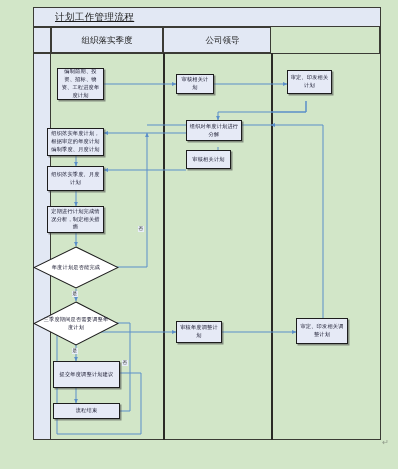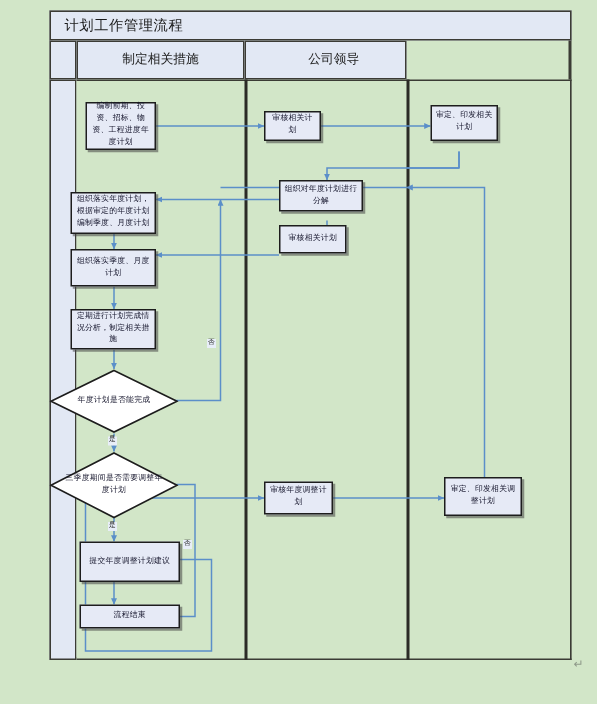--- a/index.html
+++ b/index.html
@@ -25,22 +25,22 @@
   .title-bar{
     position:absolute;
     left:33px;top:7px;
     width:348px;height:20px;
     background:#e2e8f4;
     border:1px solid #3b3b35;
     box-sizing:border-box;
     display:flex;align-items:center;
   }
   .title-bar .t{
-    font-size:9.5px;color:#1a1a1a;padding-left:9px;
-    letter-spacing:0.4px;white-space:nowrap;
+    font-size:9.5px;color:#1a1a1a;padding-left:21px;
+    letter-spacing:0.4px;white-space:nowrap;text-decoration:underline;
   }
 
   
   .hdr{
     position:absolute;
     top:27px;height:26px;
     background:#e2e8f4;
     border:1px solid #3b3b35;
     box-sizing:border-box;
     display:flex;align-items:center;justify-content:center;
@@ -132,21 +132,21 @@
   <div class="frame"></div>
 
   <div class="title-bar">
     <span class="t">计划工作管理流程</span>
   </div>
 
   <div class="hdr hdr-stub">
     <span></span>
   </div>
   <div class="hdr hdr-a">
-    <span>制定相关措施</span>
+    <span>组织落实季度</span>
   </div>
   <div class="hdr hdr-b">
     <span>公司领导</span>
   </div>
 
   <div class="lane-stub"></div>
   <div class="lane-body"></div>
   <div class="vdiv vdiv-1"></div>
   <div class="vdiv vdiv-2"></div>
 

